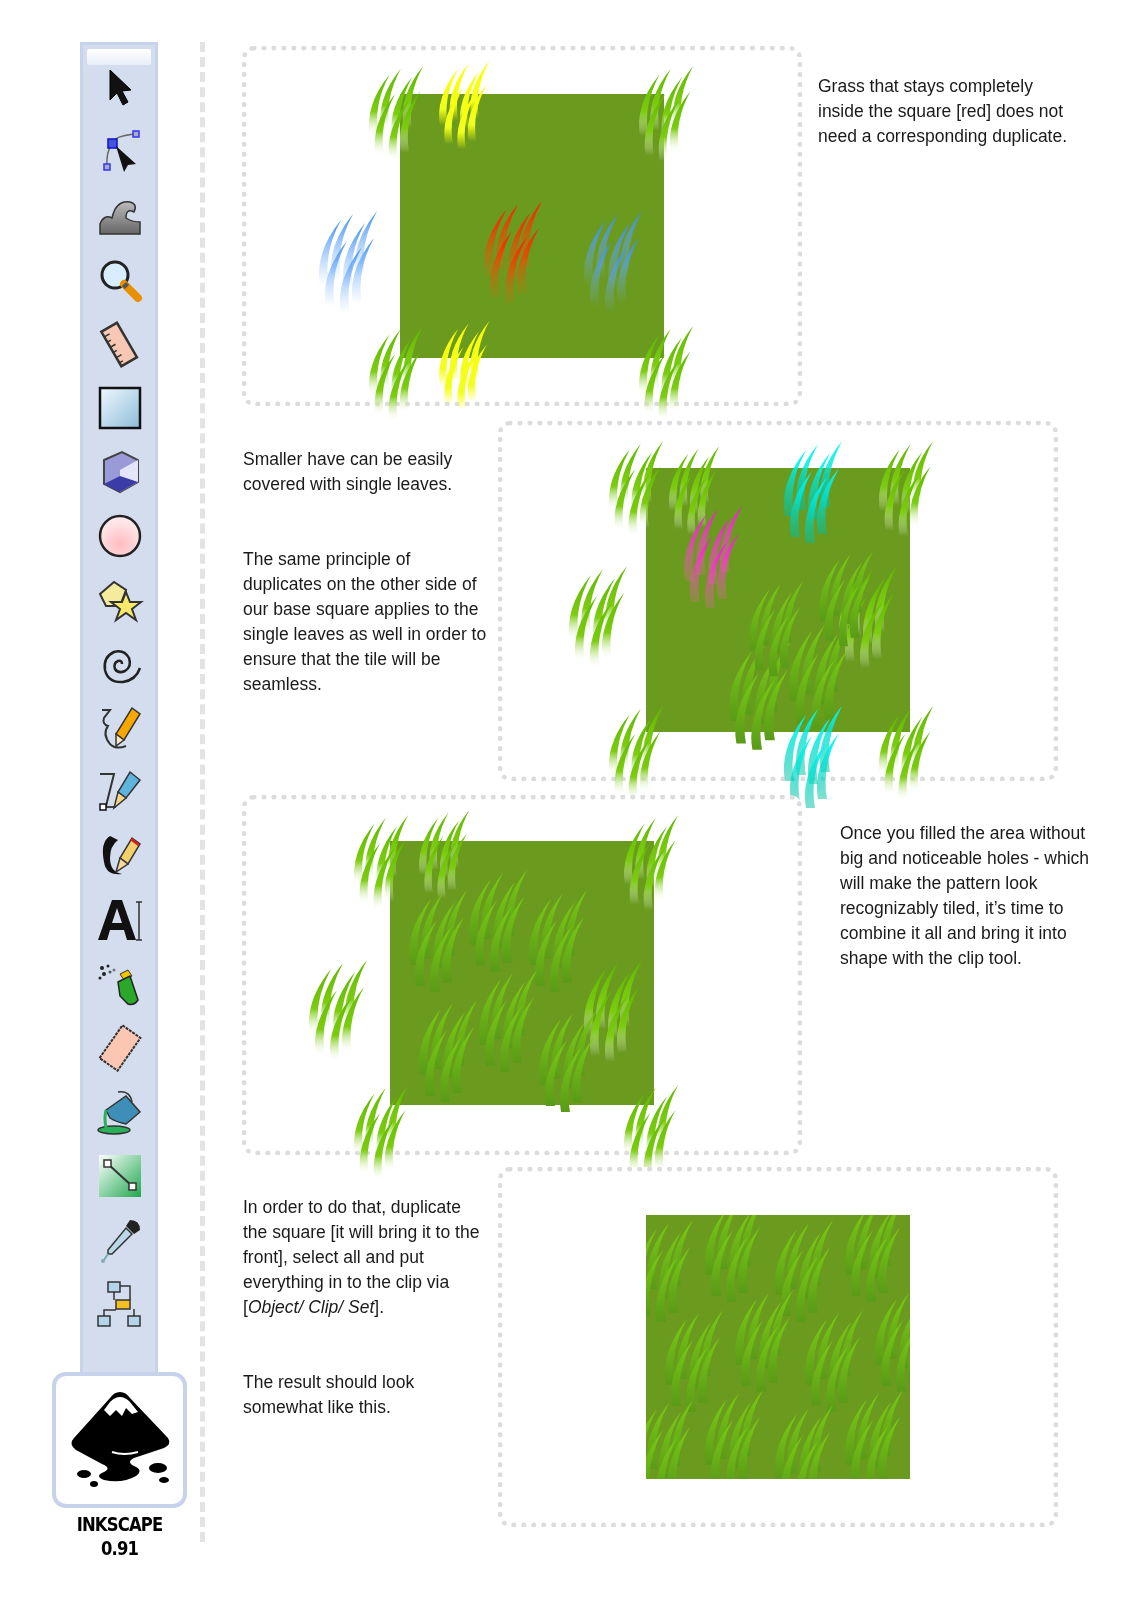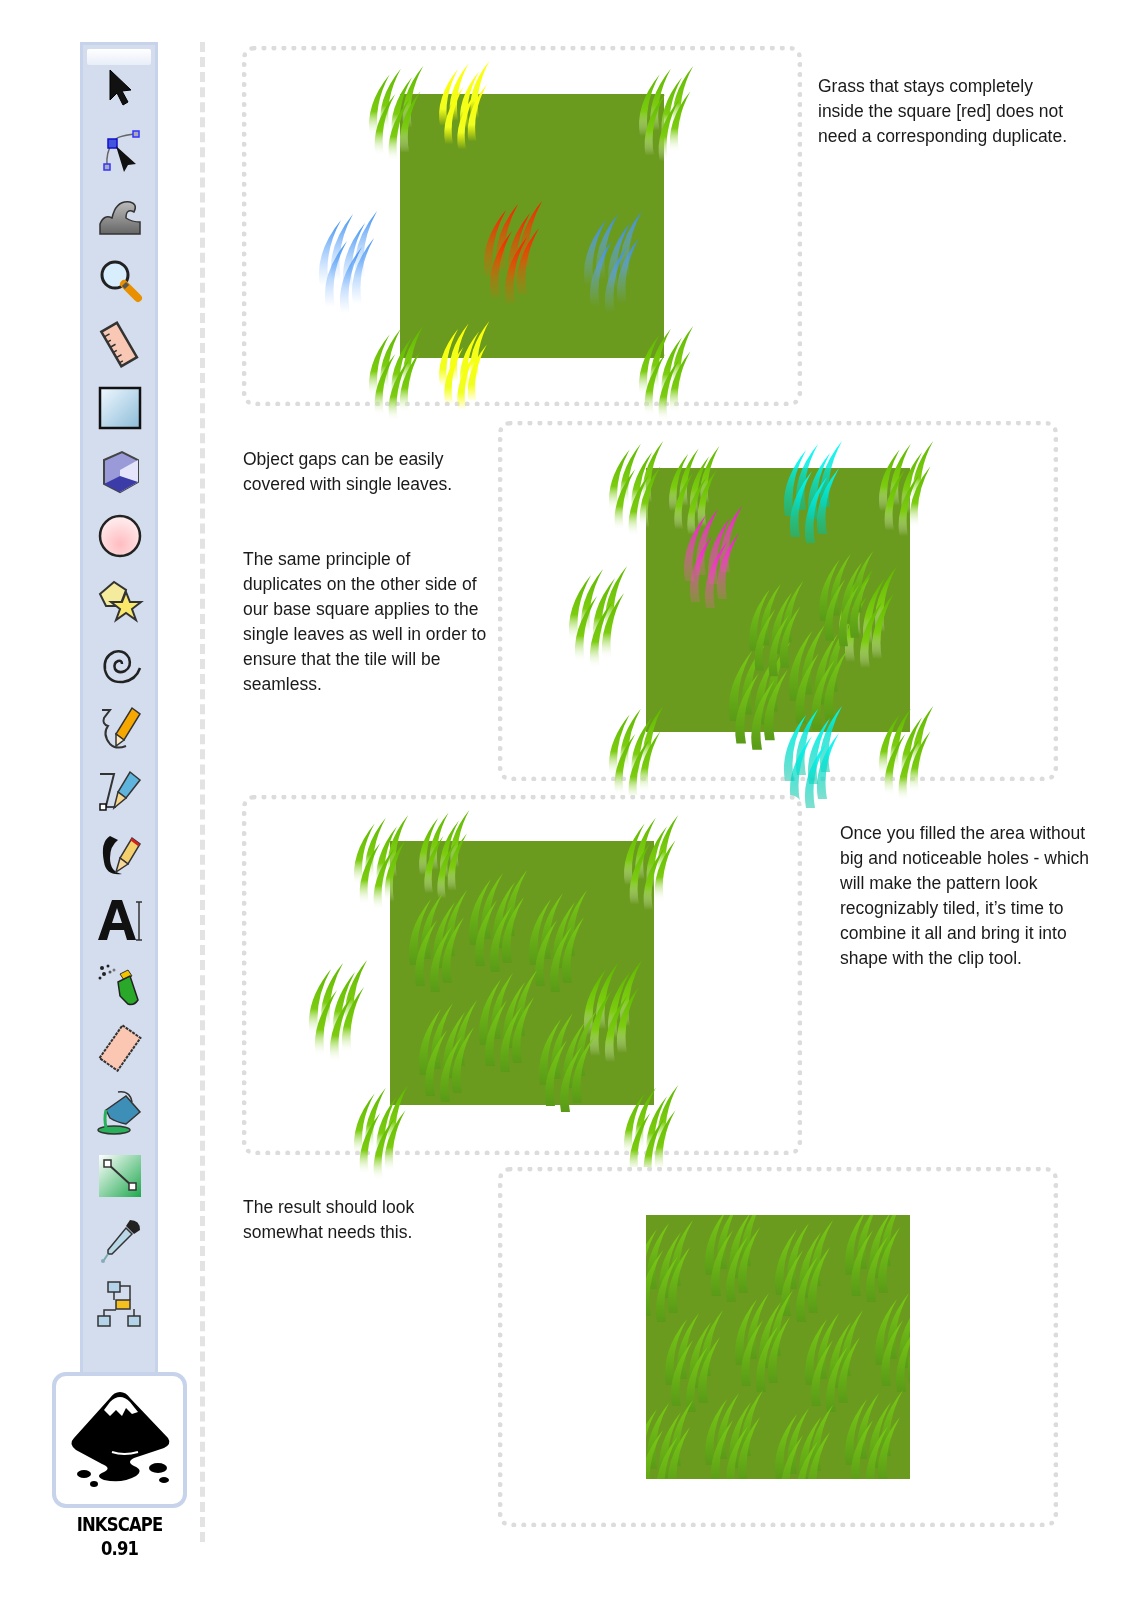--- a/index.html
+++ b/index.html
@@ -369,21 +369,21 @@
     <g fill="url(#bladeM)">
         <use href="#tuft" transform="translate(135,160) scale(1.5)"></use>
       </g>
     <g fill="url(#bladeC)">
       <use href="#tuft" transform="translate(235,95) scale(1.5)"></use>
       <use href="#tuft" transform="translate(235,360) scale(1.5)"></use>
     </g>
   </svg>
 </div>
 <div class="txt t2">
-  <p>Object gaps can be easily covered with single leaves.</p>
+  <p>Smaller have can be easily covered with single leaves.</p>
   <p>The same principle of duplicates on the other side of our base square applies to the single leaves as well in order to ensure that the tile will be seamless.</p>
 </div>
 
 <div class="panel p3"></div>
 <div class="art" style="left:300px;top:795px;width:440px;height:360px">
   <svg width="440" height="360" viewBox="0 0 440 360">
     <rect x="90" y="46" width="264" height="264" fill="#6a9a1e"></rect>
     <g fill="url(#blade)">
       <use href="#tuft" transform="translate(55,90) scale(1.4)"></use>
       <use href="#tuft" transform="translate(120,80) scale(1.3)"></use>
@@ -421,14 +421,15 @@
       <use href="#tuft" transform="translate(160,170) scale(1.5)"></use>
       <use href="#tuft" transform="translate(230,150) scale(1.5)"></use>
       <use href="#tuft" transform="translate(-10,260) scale(1.5)"></use>
       <use href="#tuft" transform="translate(60,250) scale(1.5)"></use>
       <use href="#tuft" transform="translate(130,265) scale(1.5)"></use>
       <use href="#tuft" transform="translate(200,250) scale(1.5)"></use>
     </g>
   </svg>
 </div>
 <div class="txt t4">
-  <p>The result should look somewhat needs this.</p>
+  <p><span>In order to do that, duplicate the square [it will bring it to the front], select all and put everything in to the clip via [</span><i>Object/ Clip/ Set</i><span>].</span></p>
+  <p>The result should look somewhat like this.</p>
 </div>
 
 </body></html>

